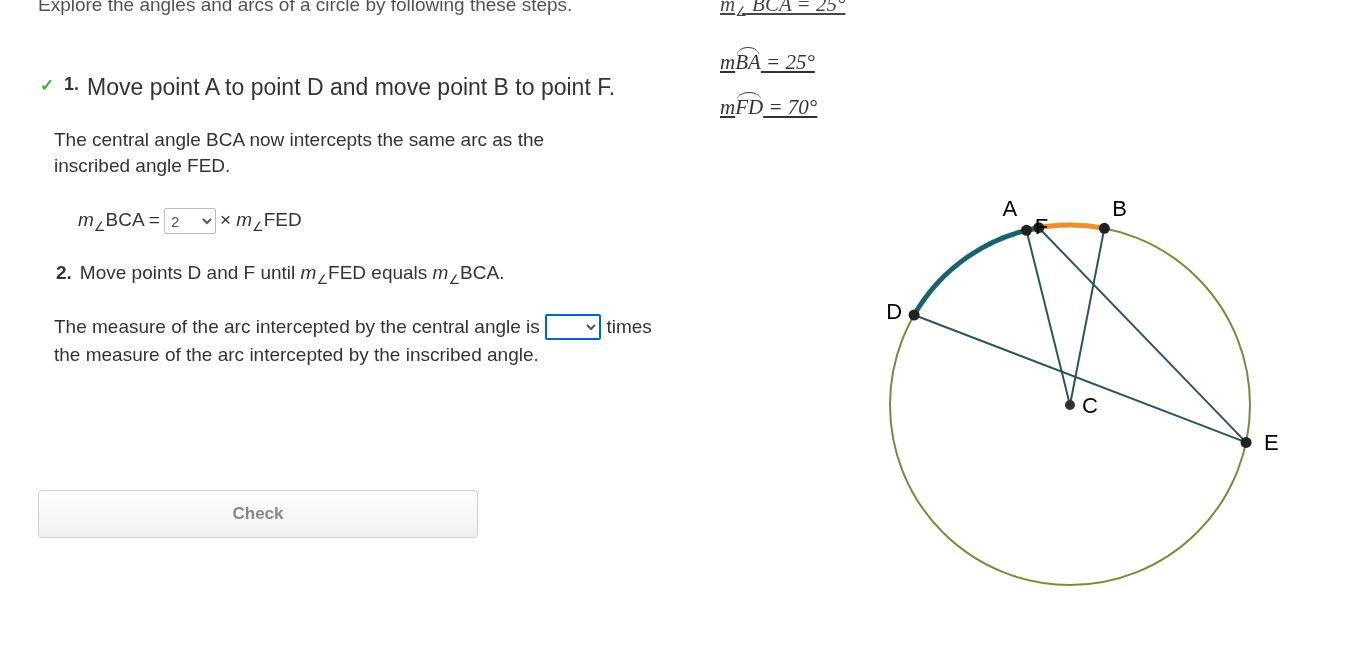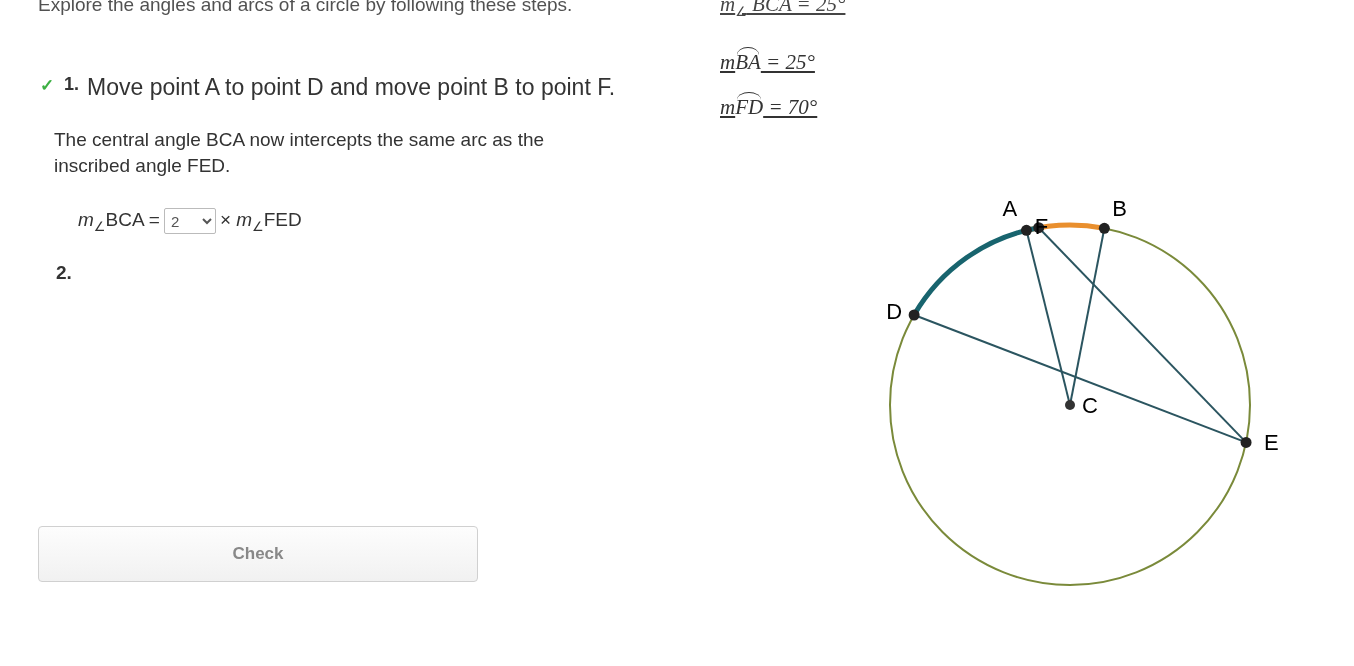--- a/index.html
+++ b/index.html
@@ -86,29 +86,28 @@
   }
   .step2 .num {
     font-weight: bold;
     margin-left: 18px;
   }
   .check-btn {
     position: absolute;
     left: 0px;
     top: 490px;
     width: 440px;
-    height: 56px;
+    height: 48px;
     background: linear-gradient(#fdfdfd,#f1f1f1);
     border: 1px solid #d0d0d0;
     border-radius: 4px;
     font-size: 17px;
     font-weight: bold;
     color: #888;
     cursor: pointer;
-    margin-top: 36px;
   }
   
   .math-line {
     font-size: 21px;
     margin-bottom: 10px;
     font-family: 'Times New Roman', serif;
     font-style: italic;
   }
   .math-line .up {
     font-style: normal;
@@ -154,22 +153,30 @@
   <div class="equation">
     <span><i>m</i><span class="sub-angle">∠</span>BCA = </span>
     <select class="inline">
       <option>2</option>
     </select>
     <span> × <i>m</i><span class="sub-angle">∠</span>FED</span>
   </div>
 
   <div class="step2">
     <span class="num">2.</span>
-  </div>
-
+    <span>
+      <span>Move points D and F until </span><i>m</i><span class="sub-angle">∠</span>FED<span> equals </span><i>m</i><span class="sub-angle">∠</span>BCA<span>.</span>
+    </span>
+  </div>
+
+  <div class="indent" style="max-width:620px;line-height:1.45">
+    <span>The measure of the arc intercepted by the central angle is </span>
+    <select class="inline active" style="width:56px"></select>
+    <span> times the measure of the arc intercepted by the inscribed angle.</span>
+  </div>
 
   <button class="check-btn">Check</button>
 </div>
 
 <div class="right-col">
   <div class="math-line" style="margin-top:-8px;opacity:.9"><span>m</span><span class="sub-angle up">∠</span> BCA = 25°</div>
   <div class="math-line" style="margin-top:30px">
     <span>m</span><span class="arc">BA</span><span> = 25°</span>
   </div>
   <div class="math-line" style="margin-top:20px">

